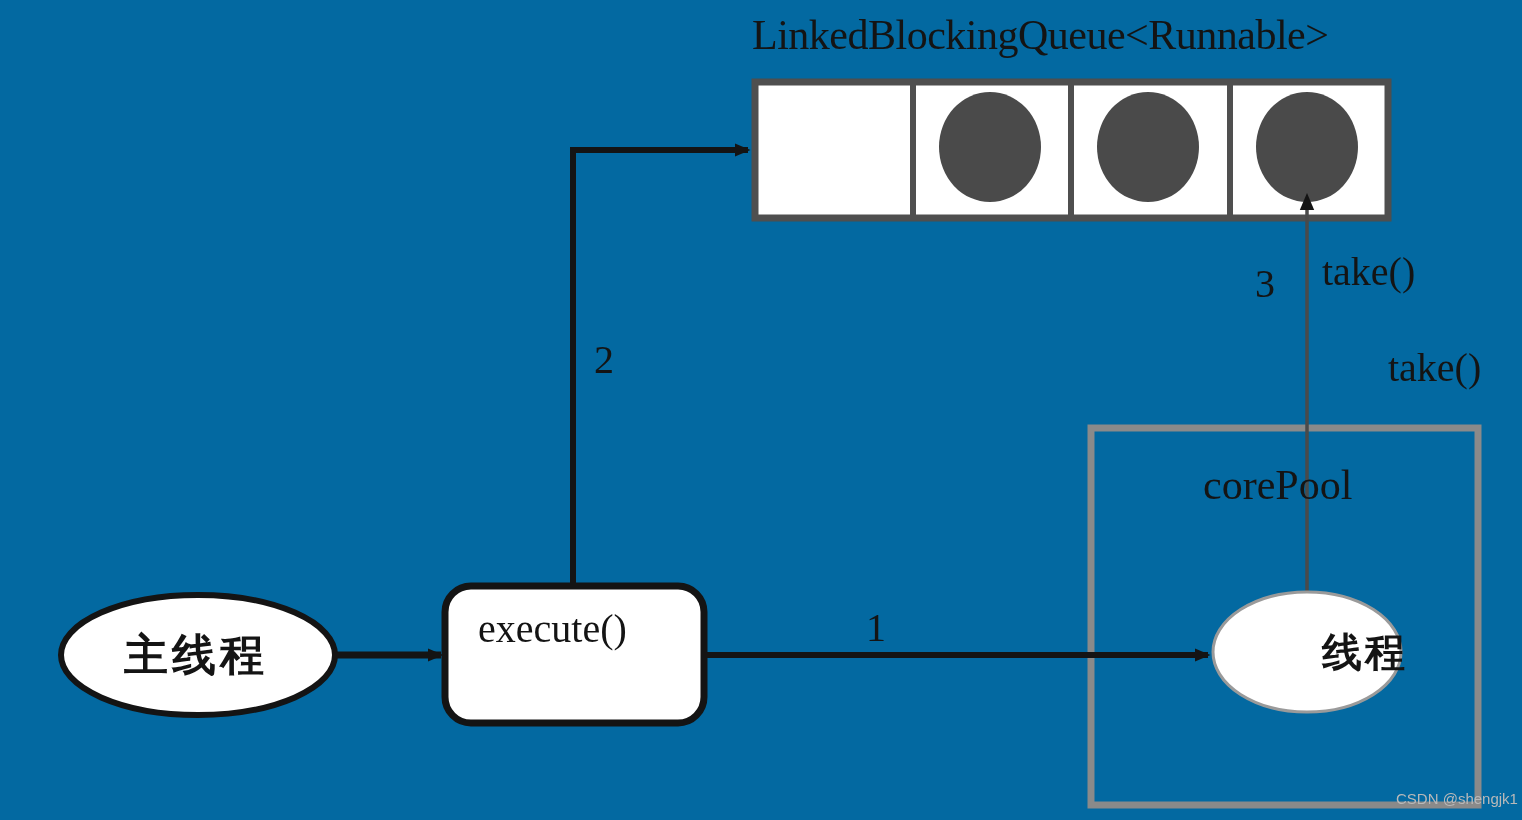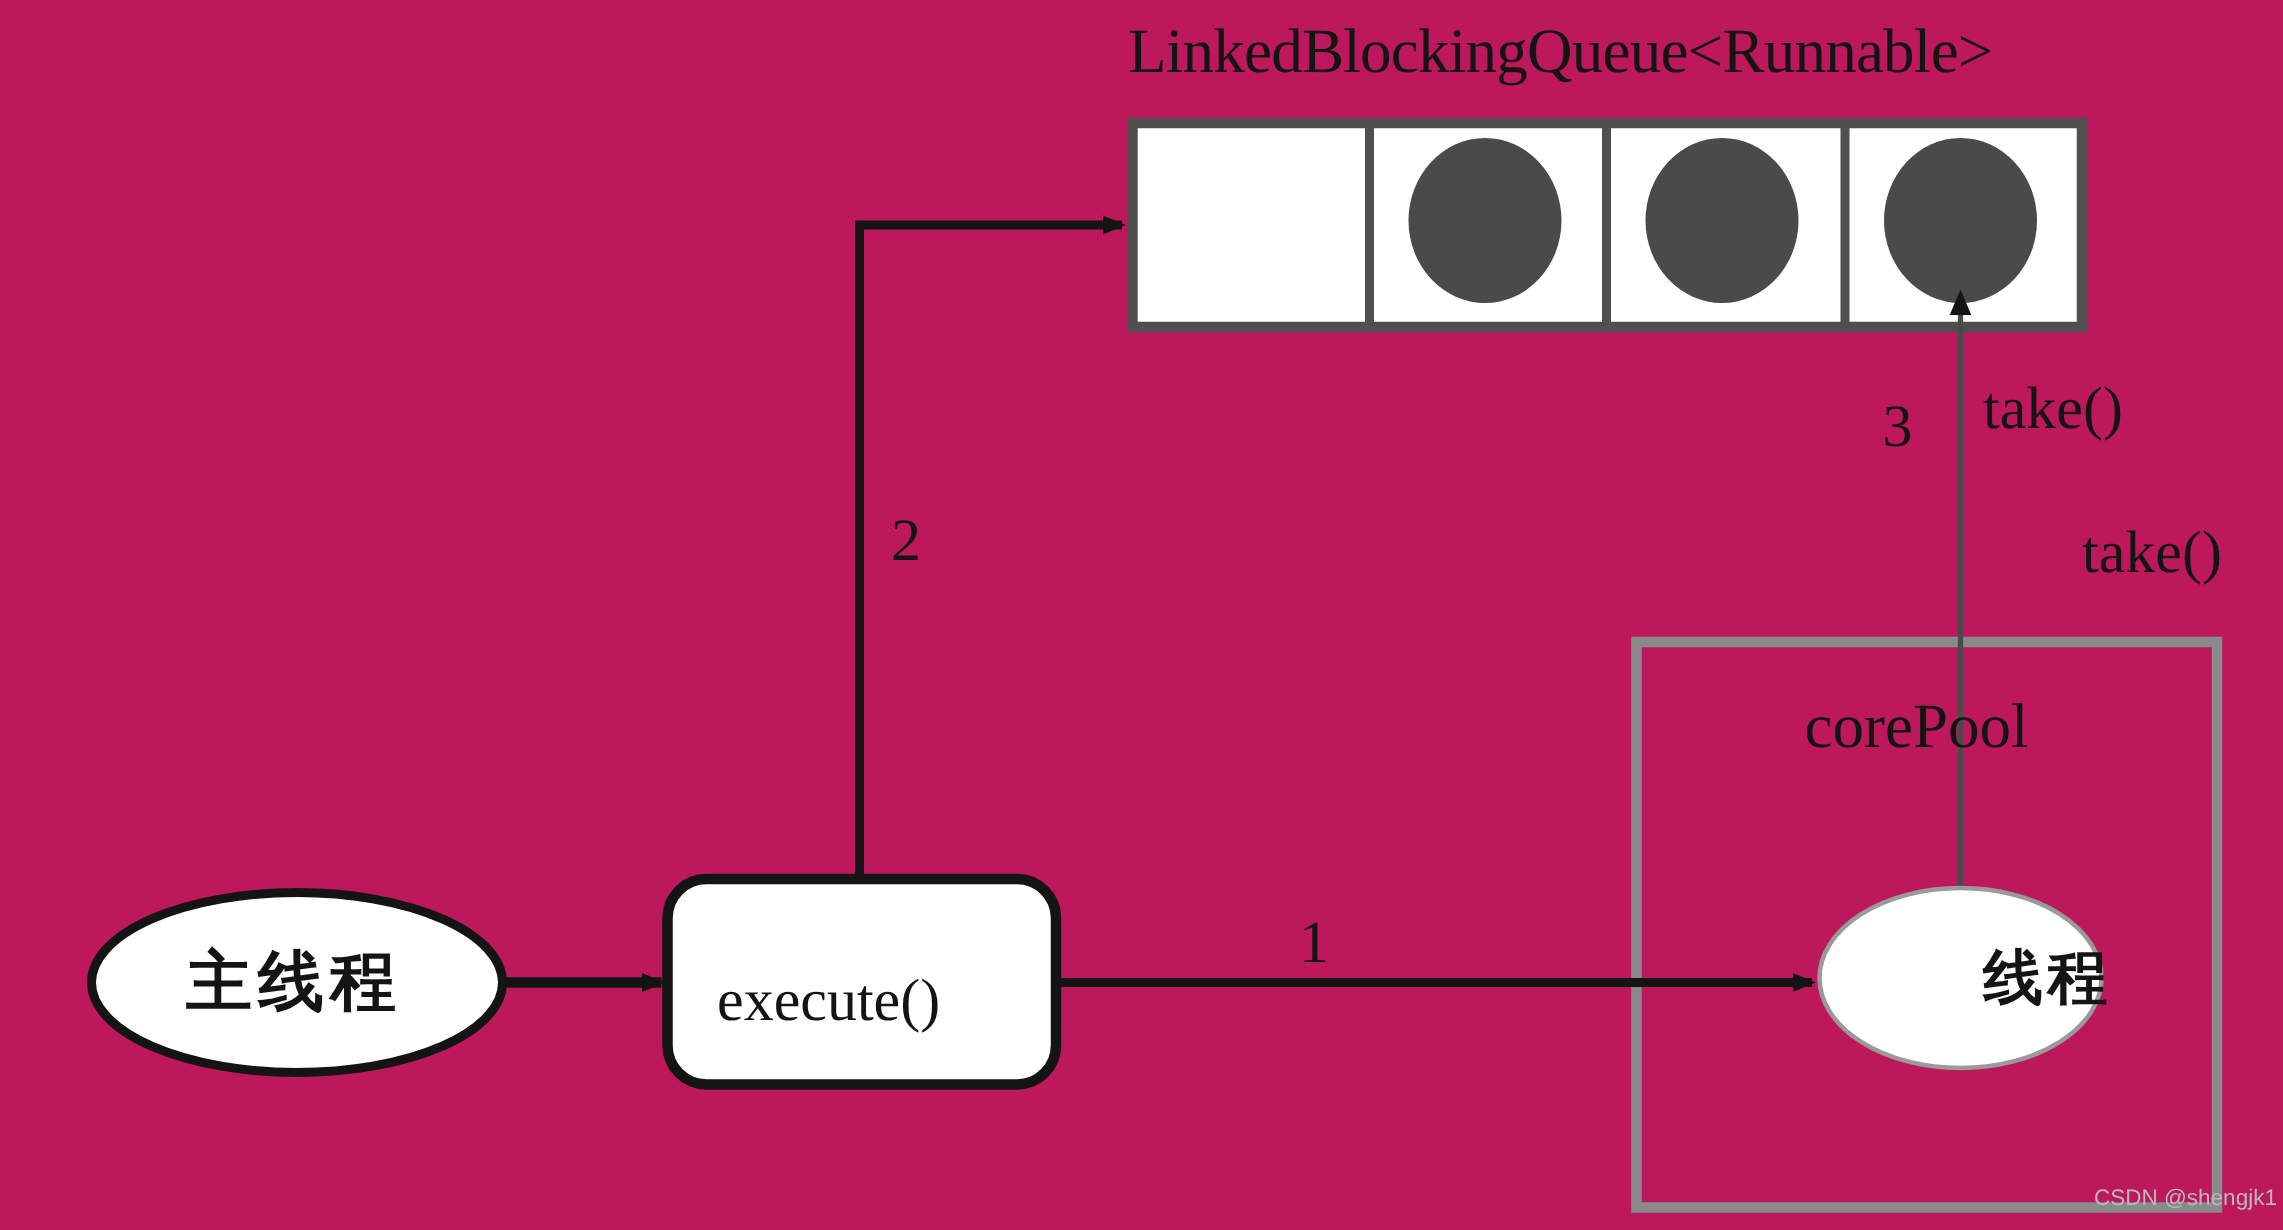--- a/index.html
+++ b/index.html
@@ -7,21 +7,21 @@
     padding: 0;
     background: #ffffff;
   }
   body {
     font-family: "Liberation Serif", "DejaVu Serif", serif;
   }
   #diagram-root {
     position: relative;
     width: 1522px;
     height: 820px;
-    background: #be185d;
+    background: #0369a1;
     overflow: hidden;
   }
   #diagram-svg {
     position: absolute;
     left: 0;
     top: 0;
     width: 1522px;
     height: 820px;
   }
   .lbl {
@@ -65,21 +65,20 @@
   .lbl-corepool {
     left: 1203px;
     top: 464px;
     font-size: 42px;
   }
   .lbl-execute {
     left: 478px;
     top: 629px;
     font-size: 40px;
     transform: translateY(-50%);
-    margin-top: 38px;
   }
   .cjk {
     font-family: "DejaVu Sans", "Liberation Sans", sans-serif;
     font-weight: 700;
   }
   .lbl-mainthread {
     left: 124px;
     top: 655px;
     font-size: 44px;
     letter-spacing: 4px;

